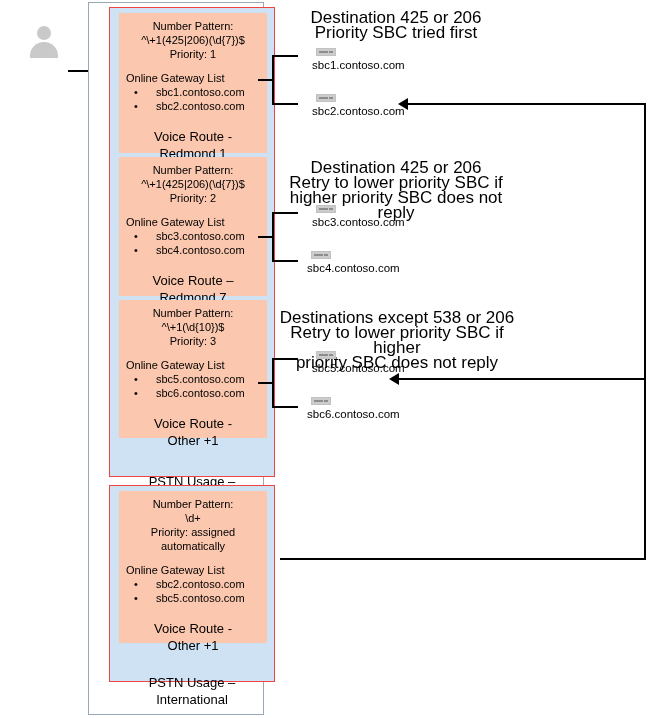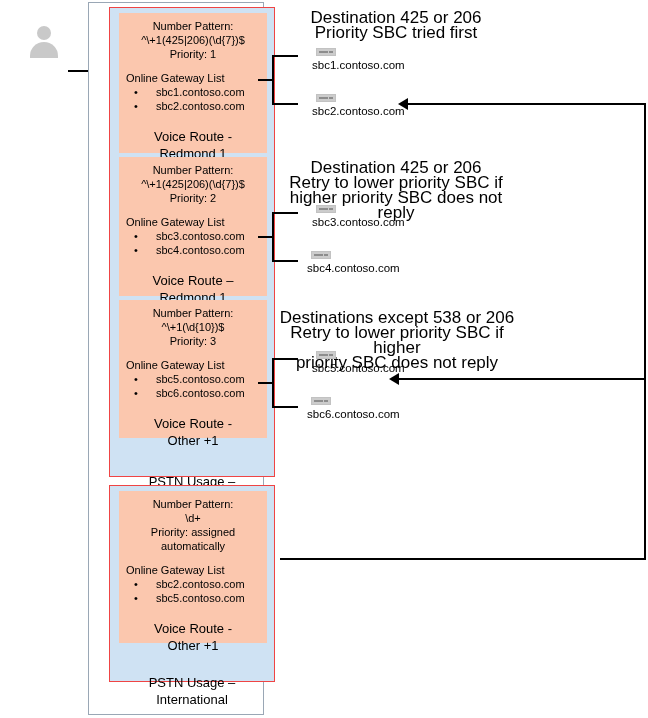--- a/index.html
+++ b/index.html
@@ -260,21 +260,21 @@
     <div class="route-box" style="top:149px; height:139px;">
       <div class="route-pattern">Number Pattern:
 ^\+1(425|206)(\d{7})$
 Priority: 2</div>
       <div class="gw-title">Online Gateway List</div>
       <ul class="gw-list">
         <li>sbc3.contoso.com</li>
         <li>sbc4.contoso.com</li>
       </ul>
       <div class="route-name">Voice Route –
-Redmond 1</div>
+Redmond 7</div>
     </div>
 
     <div class="route-box" style="top:292px; height:138px;">
       <div class="route-pattern">Number Pattern:
 ^\+1(\d{10})$
 Priority: 3</div>
       <div class="gw-title">Online Gateway List</div>
       <ul class="gw-list">
         <li>sbc5.contoso.com</li>
         <li>sbc6.contoso.com</li>

